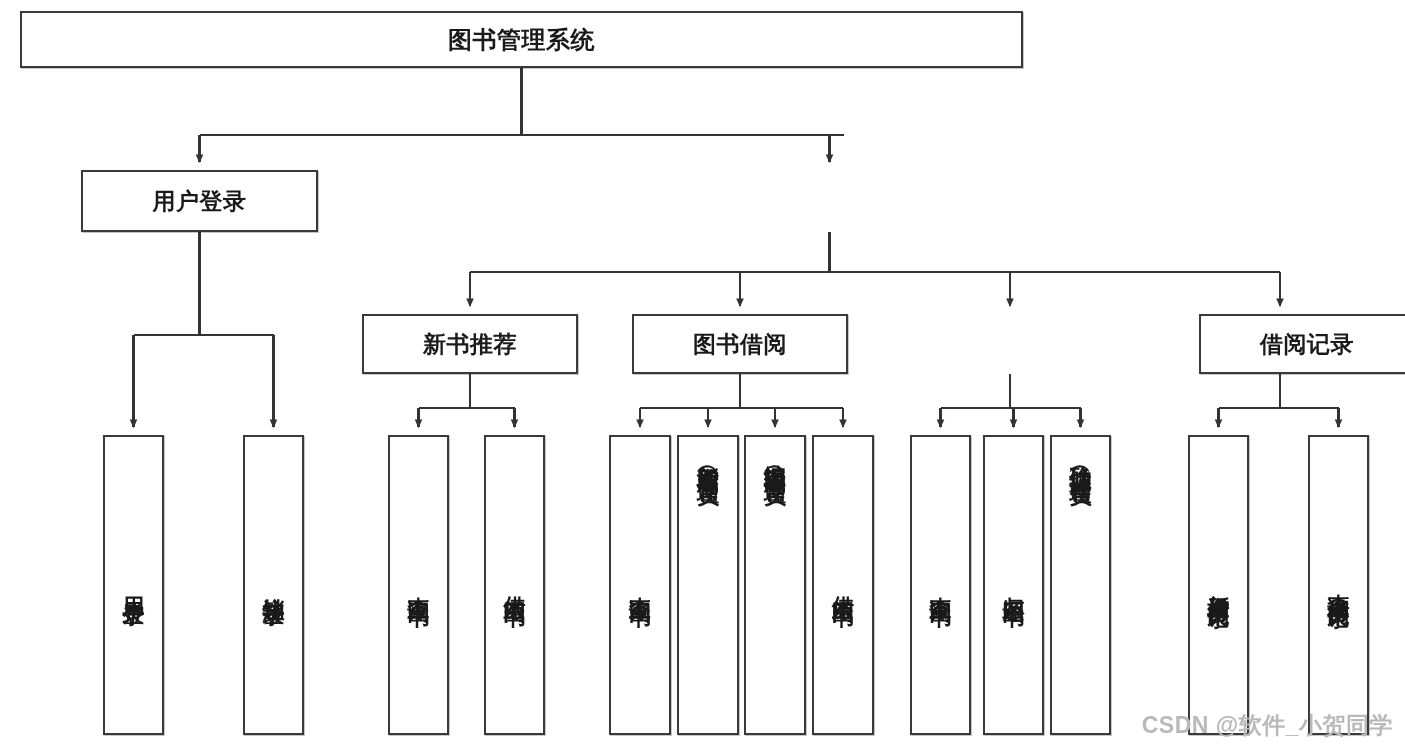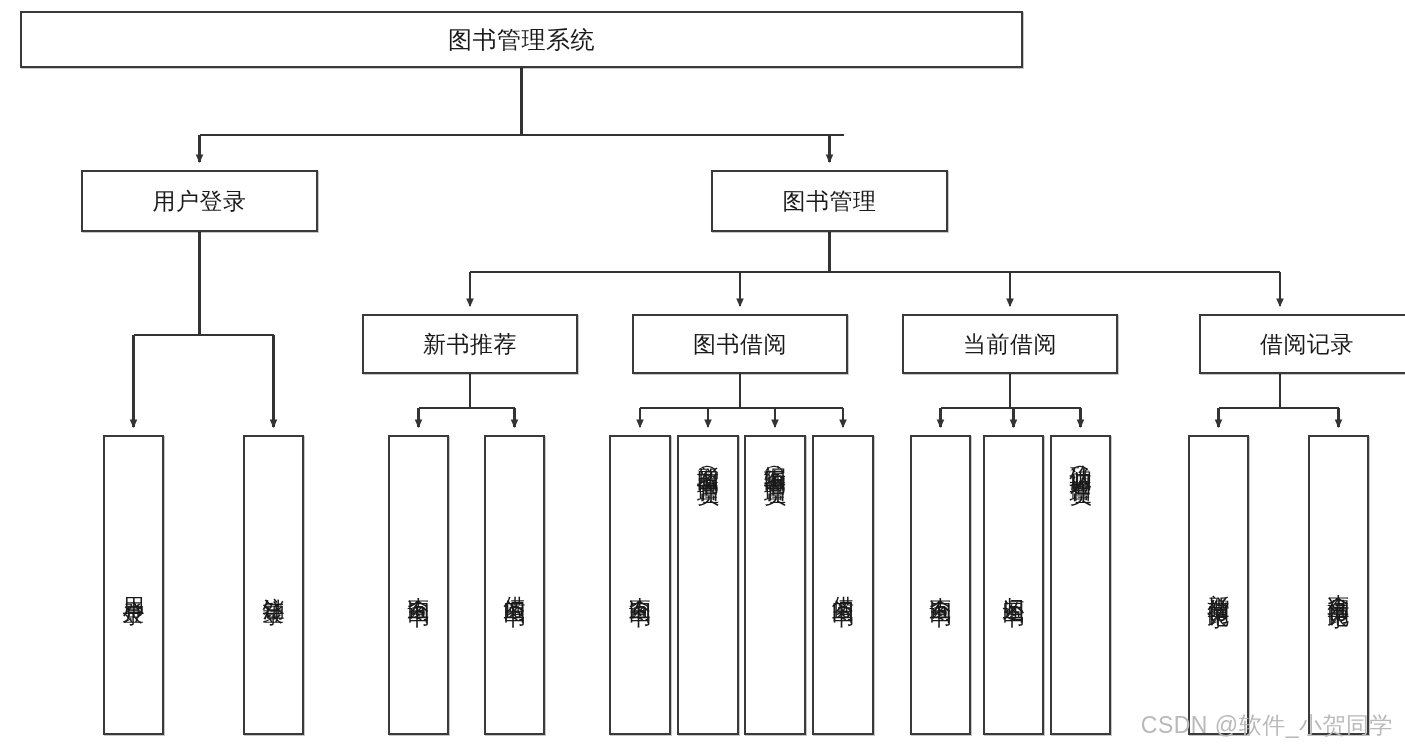--- a/index.html
+++ b/index.html
@@ -9,20 +9,21 @@
   }
   body {
     font-family: "Liberation Sans", "DejaVu Sans", sans-serif;
   }
   #canvas {
     position: relative;
     width: 1405px;
     height: 747px;
     background: #ffffff;
     overflow: hidden;
+    font-weight: bold;
   }
   #edges {
     position: absolute;
     left: 0;
     top: 0;
     width: 1405px;
     height: 747px;
     pointer-events: none;
   }
   .node {
@@ -132,33 +133,27 @@
     </g>
   </svg>
 
   <div class="node h root" style="left:20px; top:11px; width:1003px; height:57px;">
     <span class="label">图书管理系统</span>
   </div>
 
   <div class="node h" style="left:81px; top:170px; width:237px; height:62px;">
     <span class="label">用户登录</span>
   </div>
-  <div class="node h" style="left:711px; top:170px; width:237px; height:62px;">
-    <span class="label">图书管理</span>
-  </div>
 
   <div class="node h" style="left:632px; top:314px; width:216px; height:60px;">
     <span class="label">图书借阅</span>
   </div>
   <div class="node h" style="left:362px; top:314px; width:216px; height:60px;">
     <span class="label">新书推荐</span>
   </div>
-  <div class="node h" style="left:902px; top:314px; width:216px; height:60px;">
-    <span class="label">当前借阅</span>
-  </div>
   <div class="node h" style="left:1172px; top:314px; width:216px; height:60px;margin-left:27px;">
     <span class="label">借阅记录</span>
   </div>
 
   <div class="node v center" style="left:103px; top:435px; width:61px; height:300px;">
     <span class="label">用户登录</span>
   </div>
   <div class="node v center" style="left:243px; top:435px; width:61px; height:300px;">
     <span class="label">注销登录</span>
   </div>

